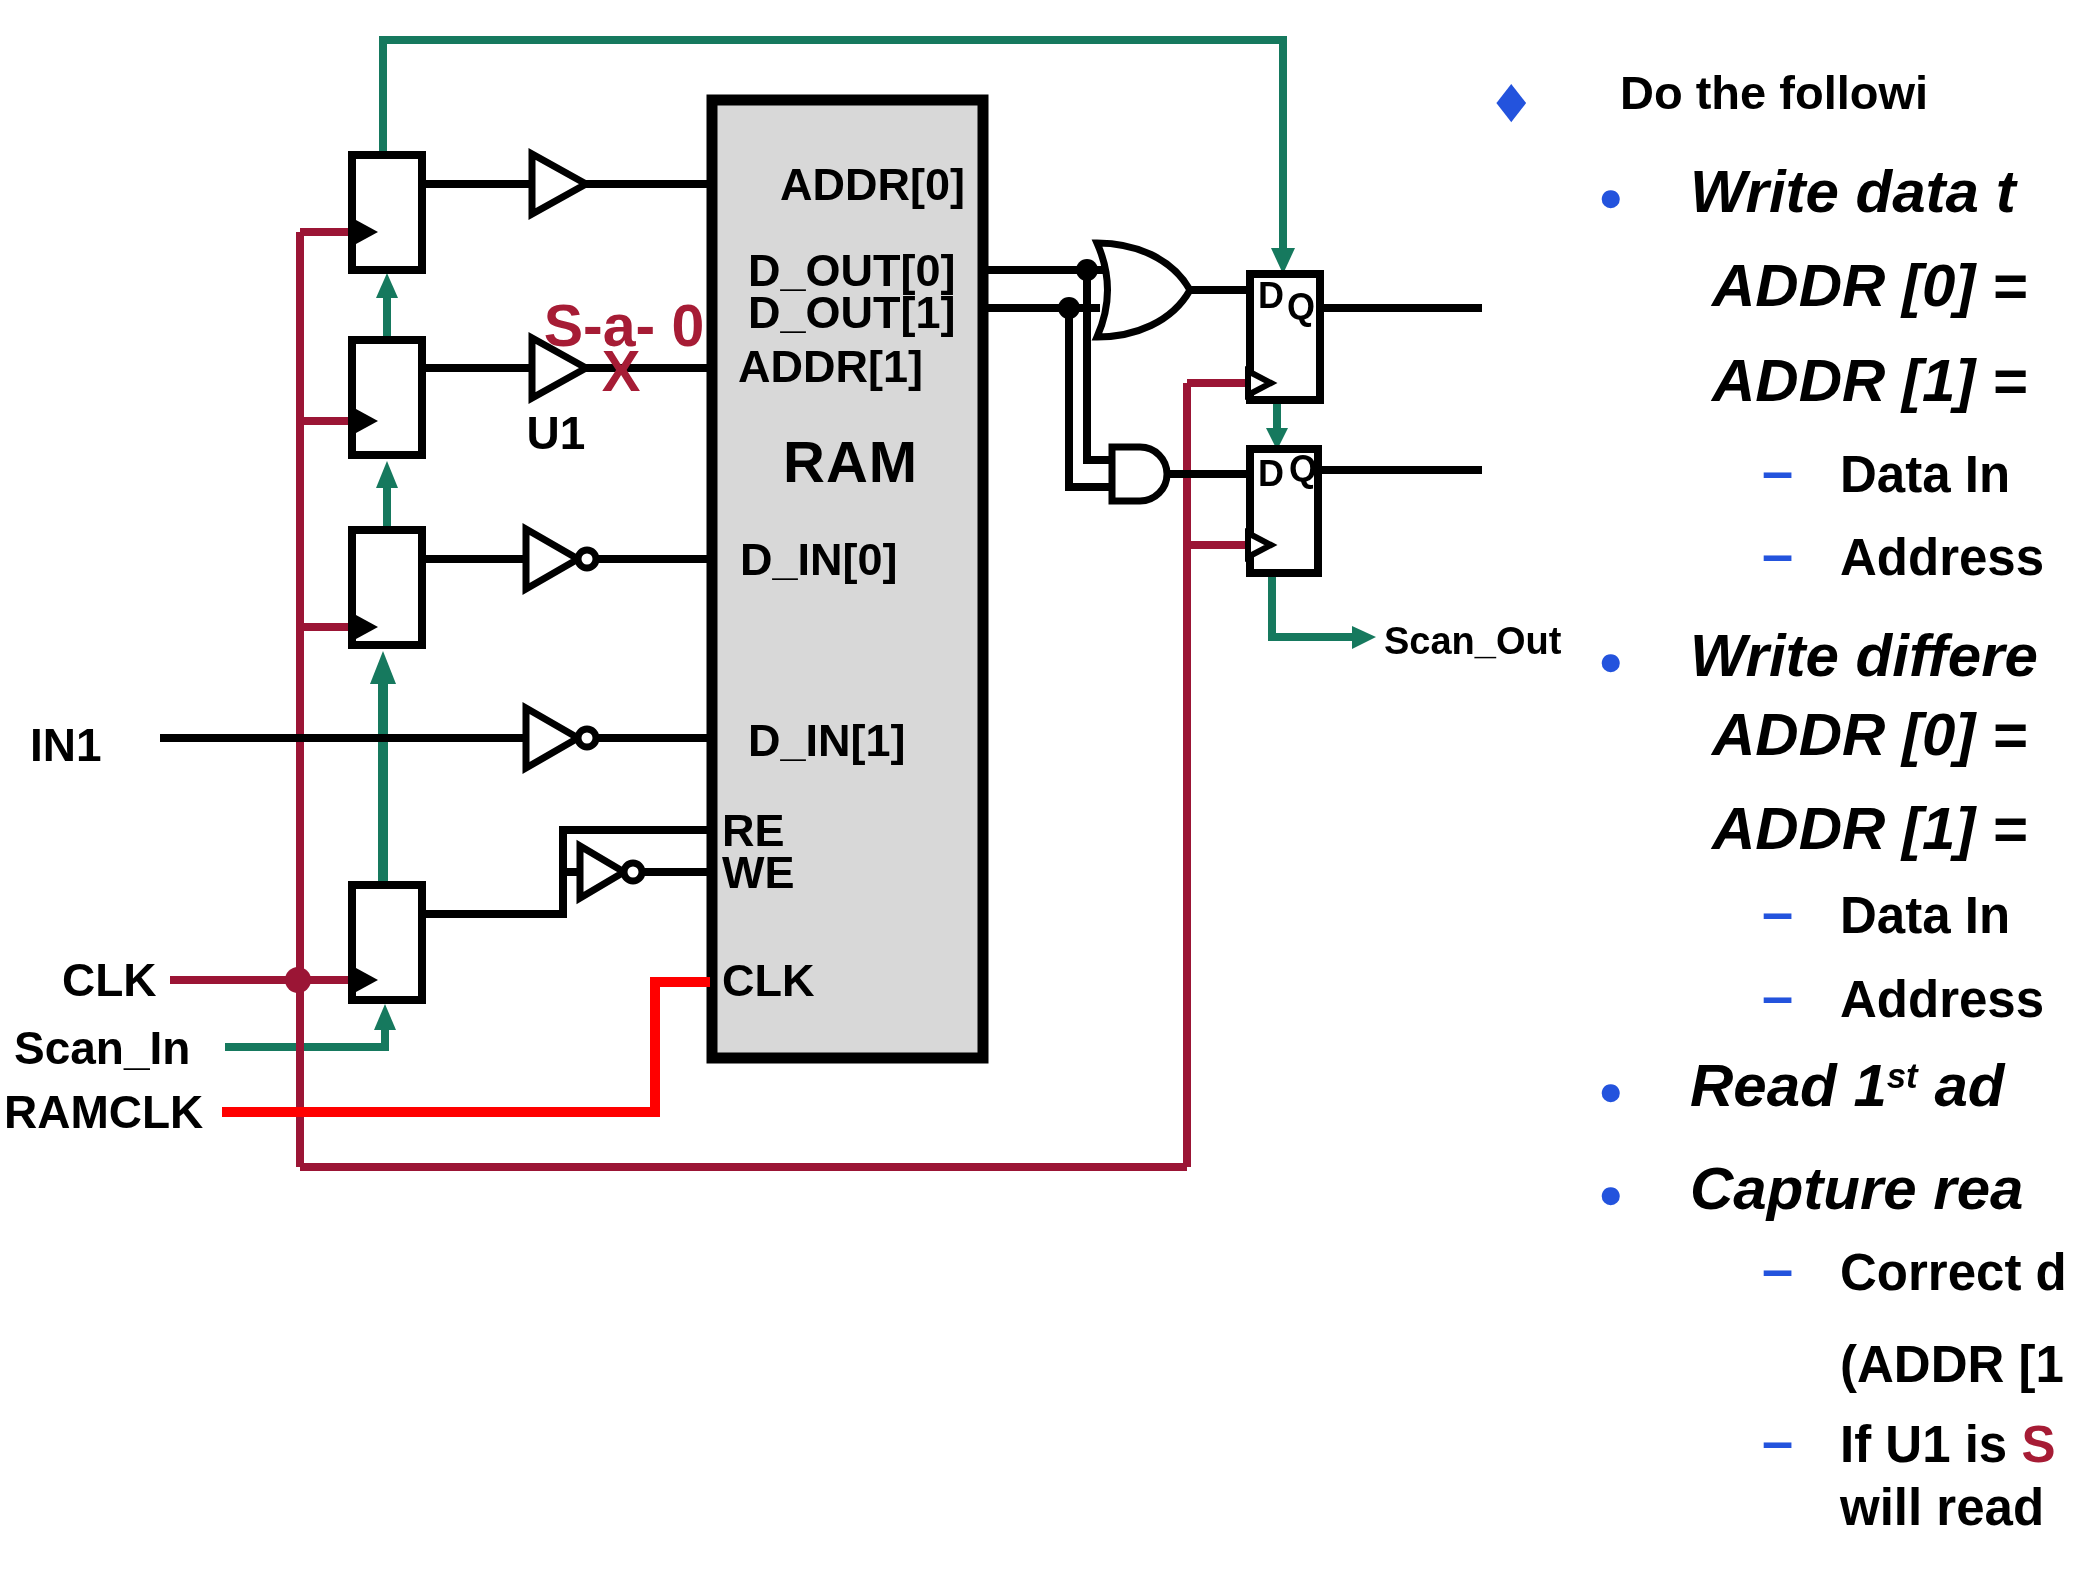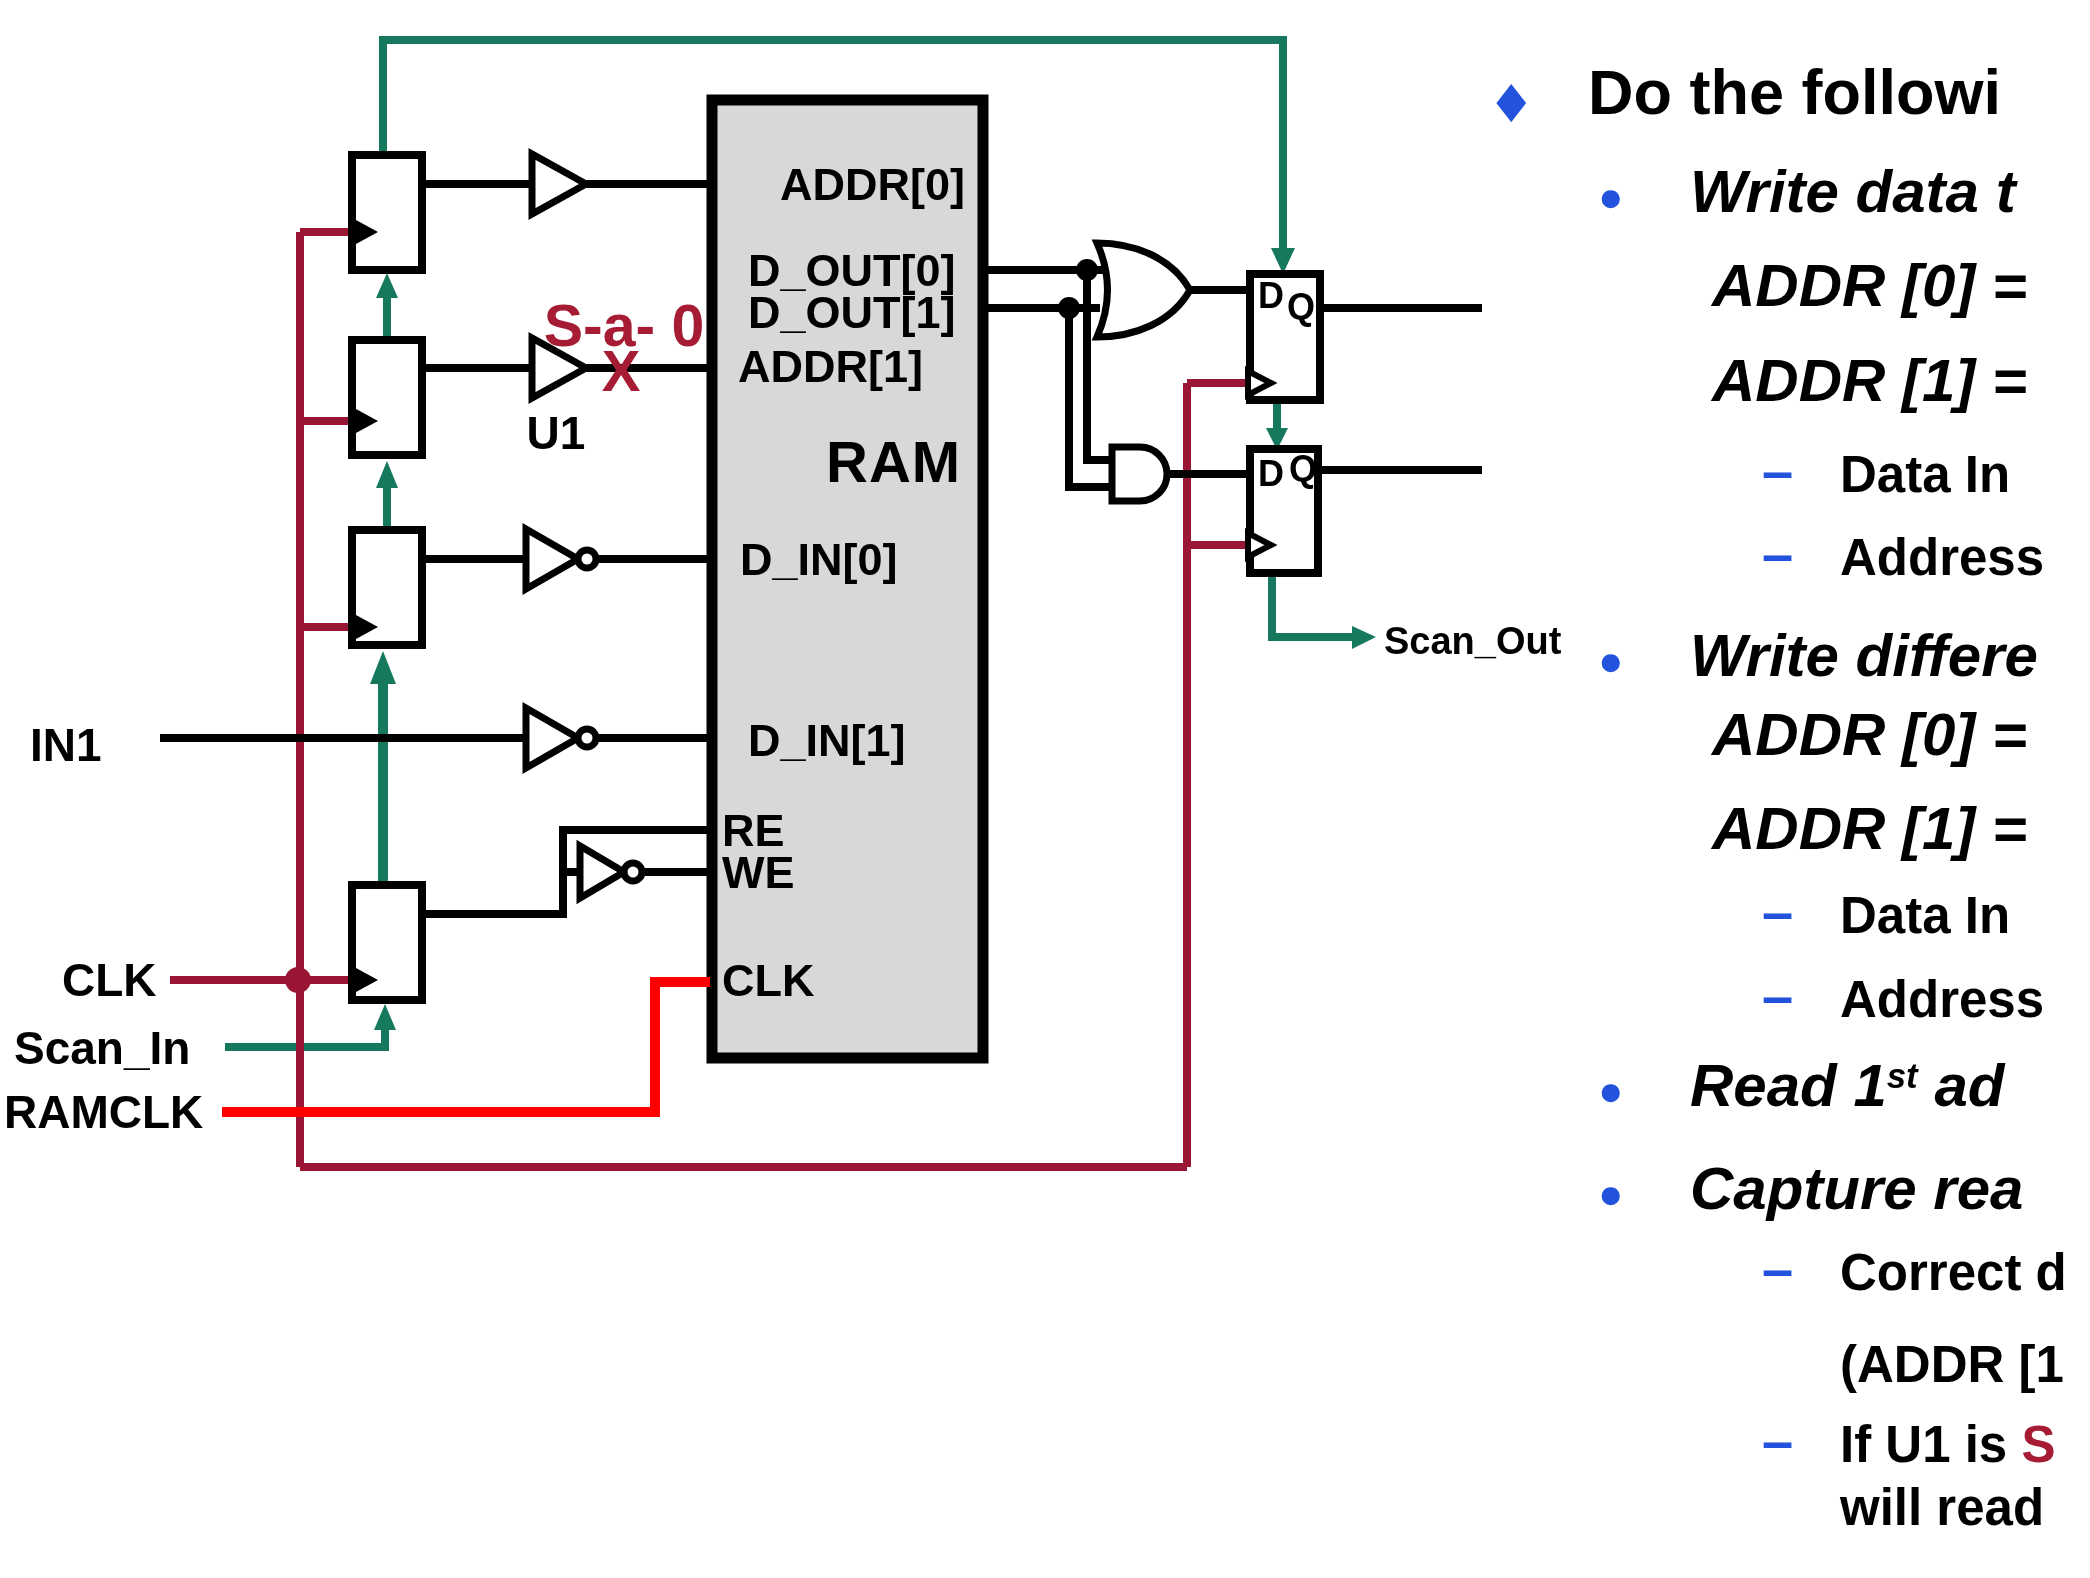--- a/index.html
+++ b/index.html
@@ -2,29 +2,29 @@
 <html style="--scan: #16795e; --clock: #9b1535; --ramclk: #ff0000; --fault: #a61c35; --bullet: #2353dd;"><head>
 <meta charset="utf-8">
 <style>
   html,body{margin:0;padding:0;width:2090px;height:1578px;background:#ffffff;overflow:hidden;
             font-family:"Liberation Sans","DejaVu Sans",sans-serif;}
   .abs{position:absolute;line-height:1;white-space:pre;}
   .vc{transform:translateY(-50%);}
   .cc{transform:translate(-50%,-50%);}
   .lbl{font-weight:700;color:#000;}
   .port{font-size:45px;}
-  .ramtitle{font-size:58px;letter-spacing:1px;margin-left:43px;}
+  .ramtitle{font-size:58px;letter-spacing:1px;}
   .dq{font-size:36px;}
   .sig{font-size:46px;}
   .sout{font-size:38px;}
   .fault{color:var(--fault);}
   .sa0{font-size:59px;}
   .xmark{font-size:58px;}
   .u1{font-size:46px;}
-  .h1{font-size:63px;}
+  .h1{font-size:47px;margin-left:32px;}
   .l2{font-size:60px;font-style:italic;}
   .l3{font-size:51px;}
   .marker{color:var(--bullet);font-weight:700;}
   .mdiamond{font-size:50px;transform:translate(-0%,-50%) scale(.78,1);}
   .mdot{font-size:42px;}
   .mdash{font-size:56px;}
   .sup{font-size:58%;position:relative;top:-0.52em;}
   svg{position:absolute;left:0;top:0;}
   .w-blk{stroke:#000;stroke-width:8;fill:none;}
   .w-teal{stroke:var(--scan);stroke-width:8;fill:none;}

